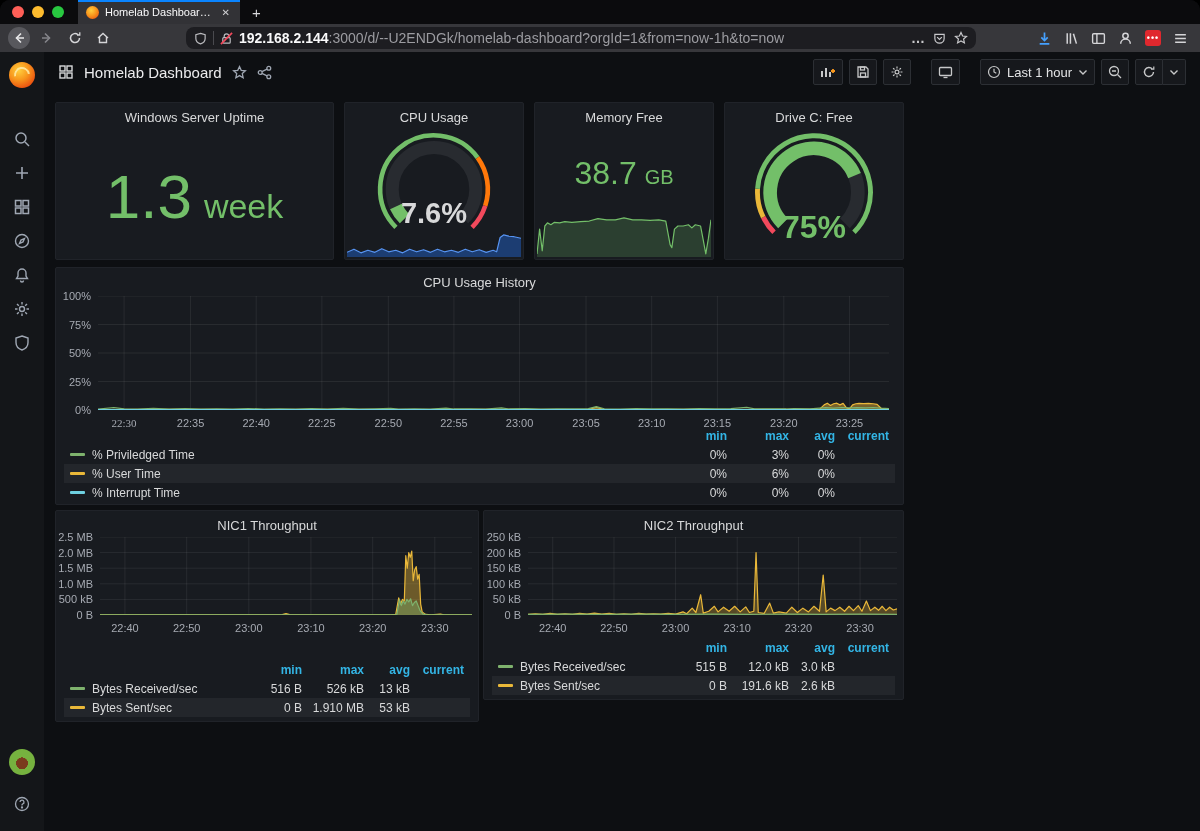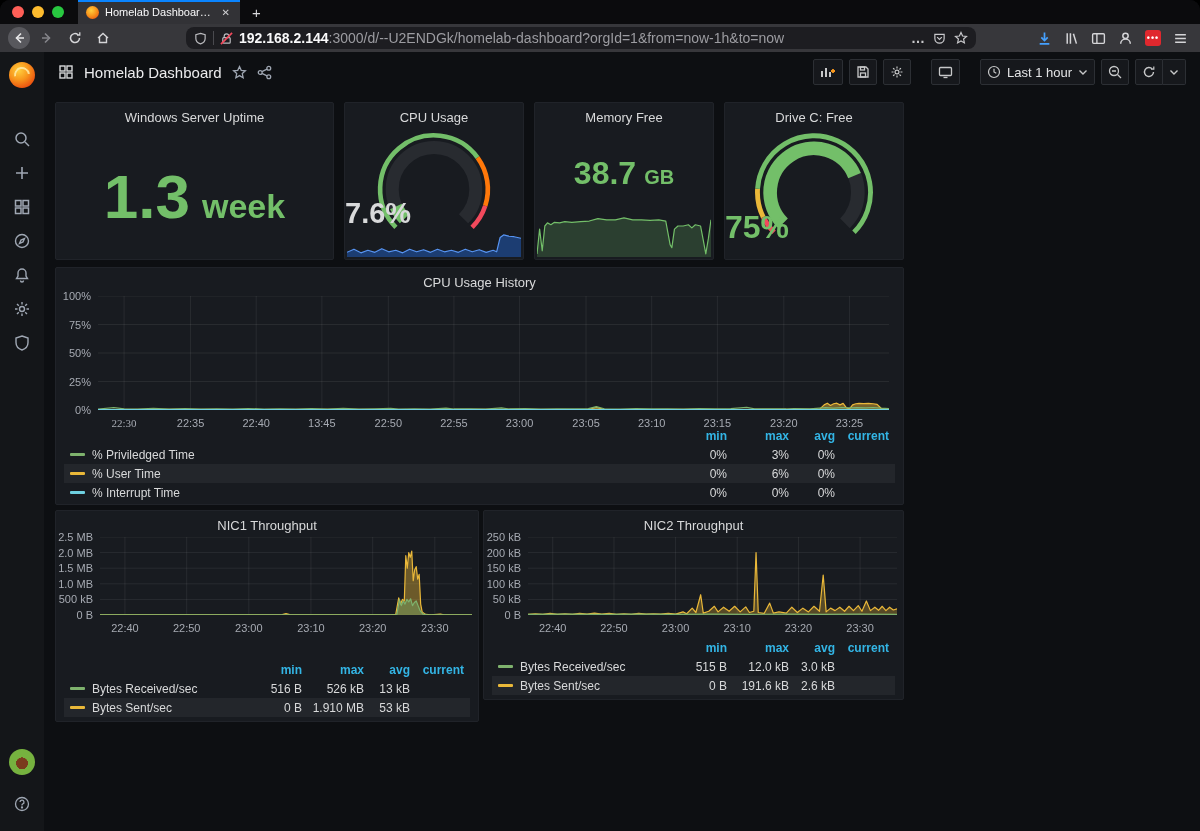--- a/index.html
+++ b/index.html
@@ -50,29 +50,29 @@
   .gbtn.joined-l { border-radius:2px 0 0 2px; }
   .gbtn.joined-r { border-radius:0 2px 2px 0; border-left:none; min-width:22px; }
   .gbtn-group { display:flex; }
   .gap8 { width:8px; }
 
   .dashboard { position:absolute; top:40px; left:0; right:0; bottom:0; background:#0d0f12; }
   .panel { position:absolute; background:#181b20; border:1px solid #202329; border-radius:2px; }
   .panel-title { text-align:center; padding-top:7px; font-size:13px; font-weight:500; color:#d8d9da; }
 
   
-  .stat-line { position:absolute; left:0; right:0; display:flex; align-items:baseline; justify-content:center; gap:12px; color:#73bf69; font-weight:700; z-index:2; }
+  .stat-line { position:absolute; left:0; right:0; display:flex; align-items:baseline; justify-content:center; gap:12px; color:#73bf69; font-weight:400; z-index:2; }
   .stat-value-xl { font-size:62px; }
   .stat-unit-xl { font-size:34px; }
   .stat-value-lg { font-size:32px; }
   .stat-unit-lg { font-size:20px; }
   .spark { position:absolute; left:2px; right:2px; bottom:2px; z-index:1; }
   .spark svg { width:100%; height:100%; display:block; }
   .gauge-wrap { position:absolute; left:0; right:0; top:24px; display:flex; justify-content:center; }
-  .gauge-value { position:absolute; left:0; right:0; text-align:left; font-weight:700; z-index:2; }
+  .gauge-value { position:absolute; left:0; right:0; text-align:center; font-weight:700; z-index:2; }
   .gv-cpu { top:94px; font-size:29px; color:#d8d9da; }
   .gv-drive { top:106px; font-size:32px; color:#73bf69; }
 
   
   .plot-wrap { position:absolute; }
   .ylabels { position:absolute; left:0; top:-6px; bottom:14px; display:flex; flex-direction:column; justify-content:space-between; align-items:flex-end; font-size:11px; color:#a6aab2; padding-right:7px; }
   .plotsvg { position:absolute; top:0; bottom:20px; right:0; }
   .plotsvg svg { width:100%; height:100%; display:block; }
   .xlabels { position:absolute; bottom:0; height:18px; right:0; font-size:11px; color:#a6aab2; }
   .xlabels span { position:absolute; top:5px; transform:translateX(-50%); white-space:nowrap; }
@@ -419,21 +419,21 @@
                   <path d="M0.00 99.20 L2.00 97.80 L3.30 99.00 L5.00 99.30 L7.00 98.60 L9.00 99.20 L11.00 98.80 L13.00 99.30 L15.00 98.90 L17.00 99.20 L19.00 98.70 L21.00 99.20 L23.00 99.00 L25.00 99.30 L27.00 98.80 L29.00 99.20 L31.00 98.60 L33.00 99.20 L35.00 99.00 L37.00 98.50 L38.00 99.20 L40.00 98.90 L42.00 99.20 L44.00 98.40 L45.00 99.10 L47.00 98.90 L49.00 99.20 L51.00 98.10 L52.00 99.10 L54.00 98.80 L56.00 99.20 L58.00 98.90 L60.00 99.10 L62.00 98.80 L63.00 97.00 L64.00 98.90 L66.00 99.20 L68.00 98.80 L70.00 99.10 L72.00 98.90 L74.00 99.20 L76.00 98.70 L78.00 99.10 L80.00 98.80 L82.00 97.60 L83.00 99.00 L85.00 98.90 L87.00 99.10 L88.00 98.70 L90.00 99.00 L92.00 98.00 L93.00 98.40 L94.00 97.80 L95.00 98.20 L96.00 97.90 L97.00 98.10 L98.00 97.80 L99.00 98.40 L100.00 98.80 L 100.00 100 L 0.00 100 Z" fill="rgba(126,178,109,0.16)" stroke="none"></path>
                   <path d="M0.00 99.20 L2.00 97.80 L3.30 99.00 L5.00 99.30 L7.00 98.60 L9.00 99.20 L11.00 98.80 L13.00 99.30 L15.00 98.90 L17.00 99.20 L19.00 98.70 L21.00 99.20 L23.00 99.00 L25.00 99.30 L27.00 98.80 L29.00 99.20 L31.00 98.60 L33.00 99.20 L35.00 99.00 L37.00 98.50 L38.00 99.20 L40.00 98.90 L42.00 99.20 L44.00 98.40 L45.00 99.10 L47.00 98.90 L49.00 99.20 L51.00 98.10 L52.00 99.10 L54.00 98.80 L56.00 99.20 L58.00 98.90 L60.00 99.10 L62.00 98.80 L63.00 97.00 L64.00 98.90 L66.00 99.20 L68.00 98.80 L70.00 99.10 L72.00 98.90 L74.00 99.20 L76.00 98.70 L78.00 99.10 L80.00 98.80 L82.00 97.60 L83.00 99.00 L85.00 98.90 L87.00 99.10 L88.00 98.70 L90.00 99.00 L92.00 98.00 L93.00 98.40 L94.00 97.80 L95.00 98.20 L96.00 97.90 L97.00 98.10 L98.00 97.80 L99.00 98.40 L100.00 98.80" fill="none" stroke="#7EB26D" stroke-width="1.2" vector-effect="non-scaling-stroke" stroke-linejoin="round"></path>
                   <path d="M0.00 99.70 L25.00 99.60 L50.00 99.70 L75.00 99.60 L100.00 99.70 L 100.00 100 L 0.00 100 Z" fill="rgba(110,208,224,0.12)" stroke="none"></path>
                   <path d="M0.00 99.70 L25.00 99.60 L50.00 99.70 L75.00 99.60 L100.00 99.70" fill="none" stroke="#6ED0E0" stroke-width="1.2" vector-effect="non-scaling-stroke" stroke-linejoin="round"></path>
                 </svg>
               </div>
             <div class="xlabels" style="left:34px">
                 <span style="left: 3.3%; font-family: Liberation Serif, serif;">22:30</span>
                 <span style="left: 11.7%;">22:35</span>
                 <span style="left: 20%;">22:40</span>
-                <span style="left: 28.3%;">13:45</span>
+                <span style="left: 28.3%;">22:25</span>
                 <span style="left: 36.7%;">22:50</span>
                 <span style="left: 45%;">22:55</span>
                 <span style="left: 53.3%;">23:00</span>
                 <span style="left: 61.7%;">23:05</span>
                 <span style="left: 70%;">23:10</span>
                 <span style="left: 78.3%;">23:15</span>
                 <span style="left: 86.7%;">23:20</span>
                 <span style="left: 95%;">23:25</span>
               </div>
           </div>

